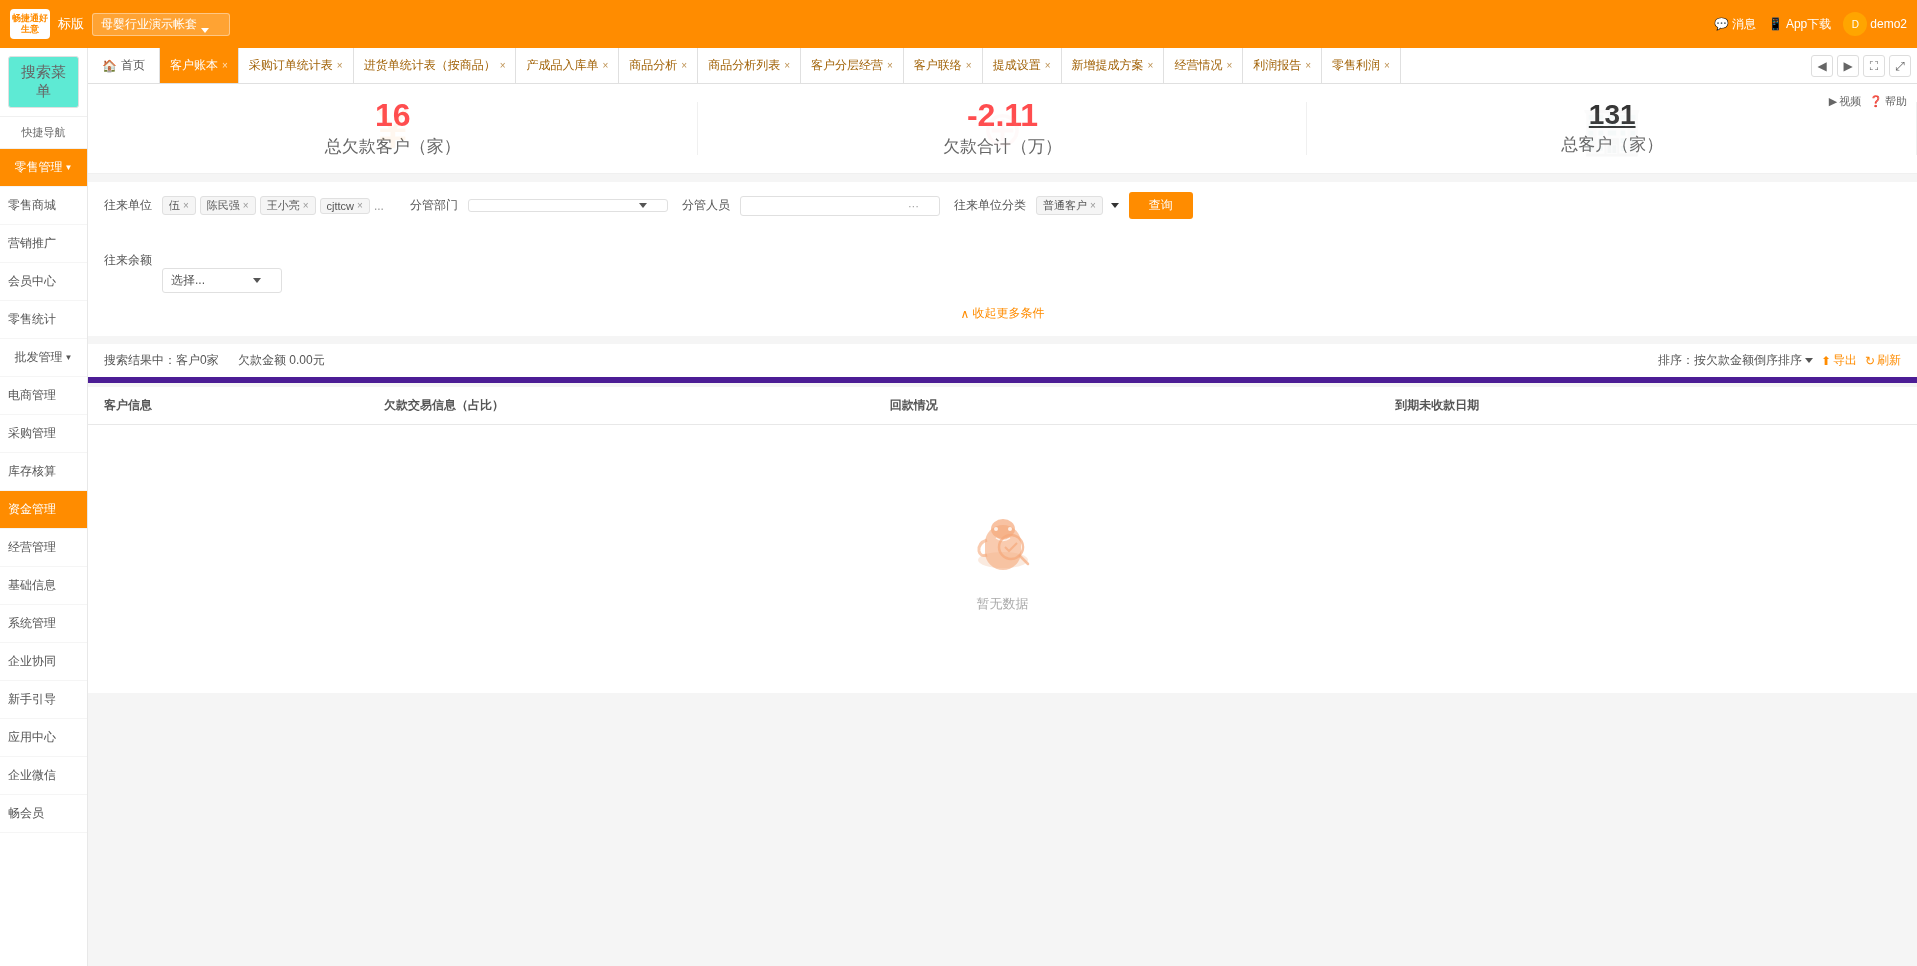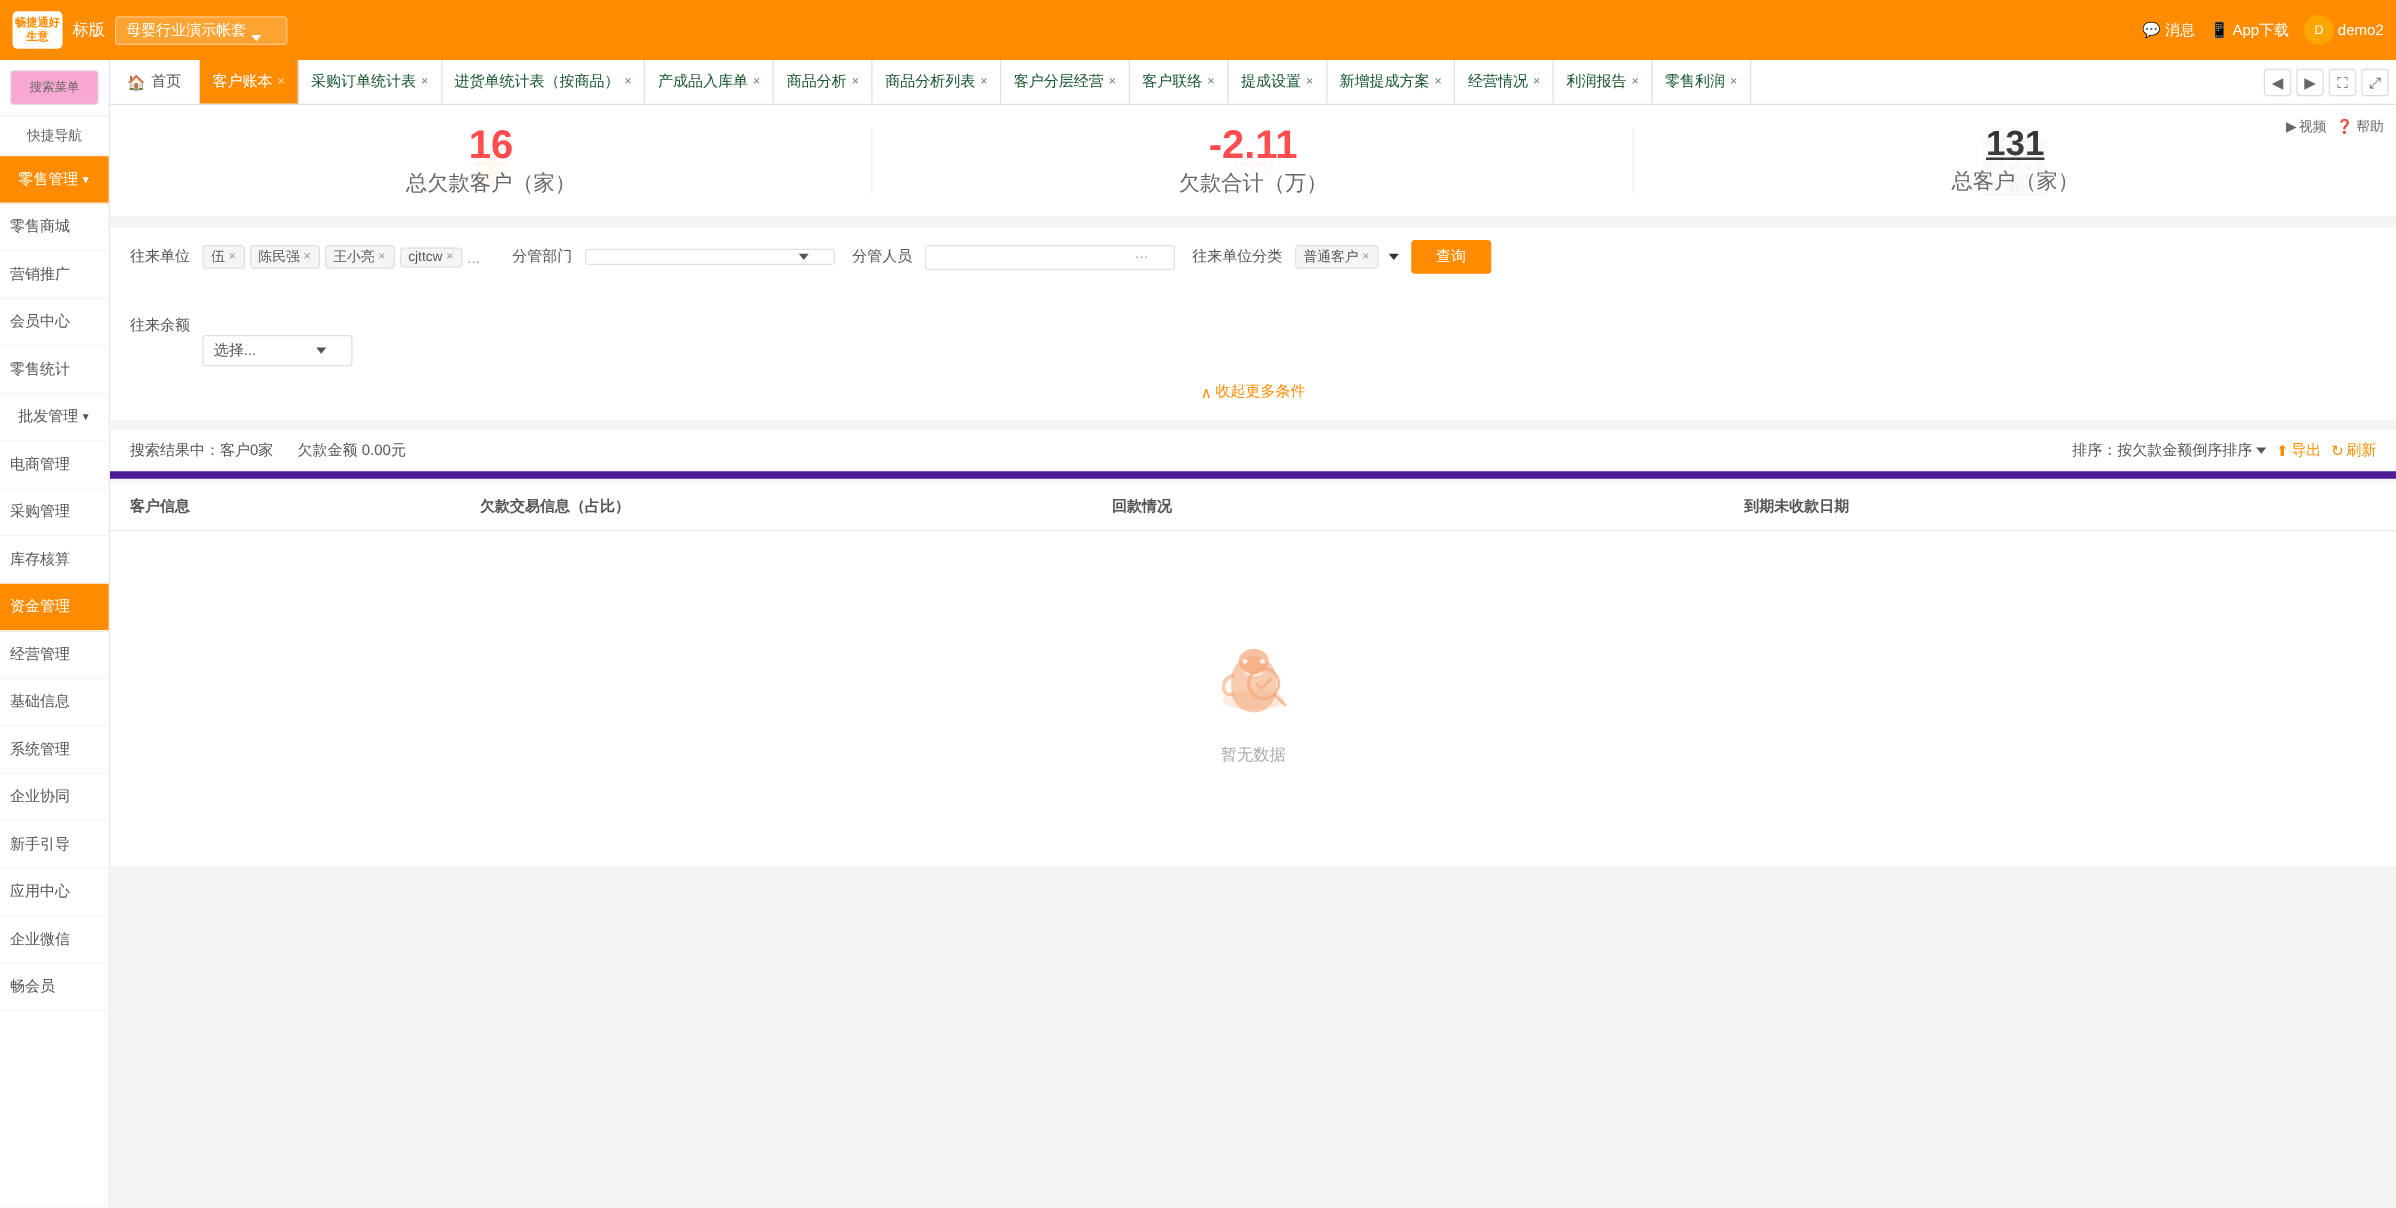--- a/index.html
+++ b/index.html
@@ -16,32 +16,32 @@
     .top-bar-right { display: flex; align-items: center; gap: 12px; color: #fff; font-size: 12px; }
     .top-bar-right span { cursor: pointer; display: flex; align-items: center; gap: 3px; }
     .avatar { width: 24px; height: 24px; border-radius: 50%; background: #ffa500; display: flex; align-items: center; justify-content: center; color: #fff; font-size: 10px; }
 
     
     .main-layout { display: flex; flex: 1; overflow: hidden; }
 
     
     .sidebar { width: 88px; background: #fff; border-right: 1px solid #e8e8e8; display: flex; flex-direction: column; flex-shrink: 0; overflow-y: auto; }
     .sidebar-search { padding: 8px; border-bottom: 1px solid #f0f0f0; }
-    .sidebar-search-btn { width: 100%; padding: 6px; background: #f9a8d4; border: 1px solid #e0e0e0; border-radius: 3px; cursor: pointer; font-size: 10px; color: #666; text-align: center; }
+    .sidebar-search-btn { width: 100%; padding: 6px; background: #5eead4; border: 1px solid #e0e0e0; border-radius: 3px; cursor: pointer; font-size: 15px; color: #666; text-align: center; }
     .sidebar-nav-btn { width: 100%; padding: 8px; background: none; border: none; cursor: pointer; font-size: 11px; color: #666; text-align: center; border-bottom: 1px solid #f0f0f0; }
     .sidebar-item { padding: 10px 8px; cursor: pointer; text-align: left; font-size: 12px; color: #555; border-bottom: 1px solid #f5f5f5; }
     .sidebar-item.active { background: #ff8c00; color: #fff; }
     .sidebar-item.has-sub { display: flex; align-items: center; justify-content: center; gap: 2px; }
 
     
     .content-area { flex: 1; display: flex; flex-direction: column; overflow: hidden; }
 
     
     .tab-bar { height: 36px; background: #fff; border-bottom: 1px solid #e0e0e0; display: flex; align-items: stretch; overflow: hidden; flex-shrink: 0; }
-    .tab-item { display: flex; align-items: center; padding: 0 10px; font-size: 12px; cursor: pointer; border-right: 1px solid #e0e0e0; white-space: nowrap; gap: 4px; color: #14532d; flex-shrink: 0; }
+    .tab-item { display: flex; align-items: center; padding: 0 10px; font-size: 12px; cursor: pointer; border-right: 1px solid #e0e0e0; white-space: nowrap; gap: 4px; color: #a16207; flex-shrink: 0; }
     .tab-item.active { background: #ff8c00; color: #fff; }
     .tab-close { font-size: 10px; cursor: pointer; opacity: 0.7; }
     .tab-home { background: #fff; color: #555; padding: 0 14px; }
     .tab-bar-actions { margin-left: auto; display: flex; align-items: center; padding: 0 6px; gap: 4px; }
     .tab-action-btn { width: 22px; height: 22px; border: 1px solid #ddd; border-radius: 3px; display: flex; align-items: center; justify-content: center; cursor: pointer; font-size: 12px; color: #666; }
 
     
     .page-content { flex: 1; overflow-y: auto; background: #f5f5f5; }
 
     

